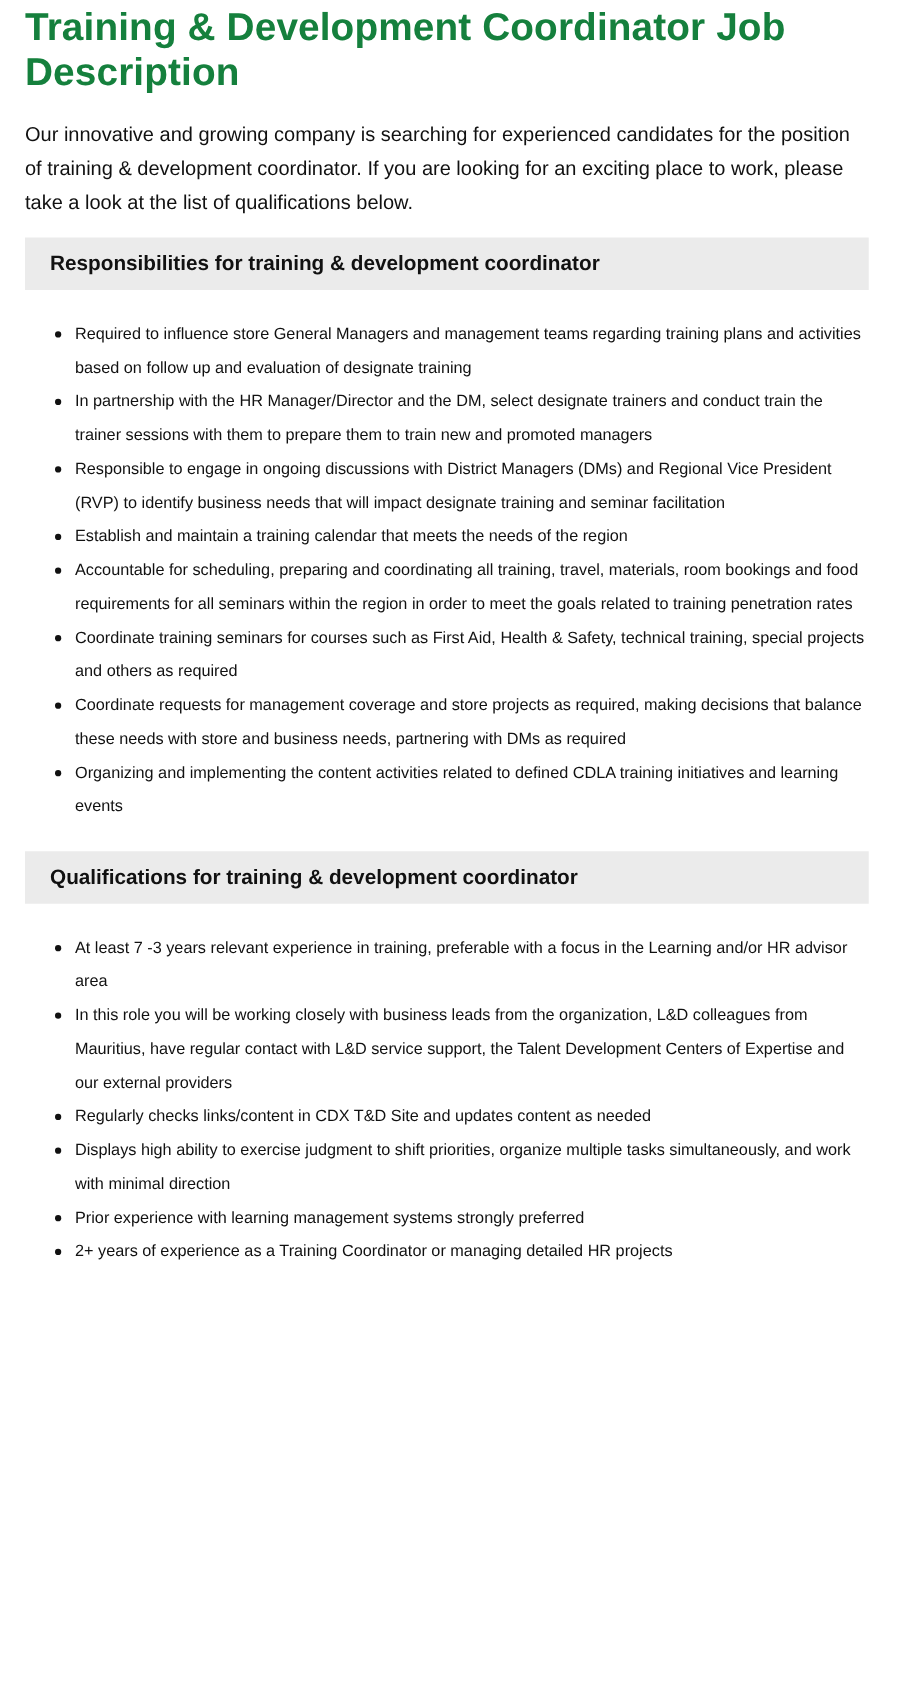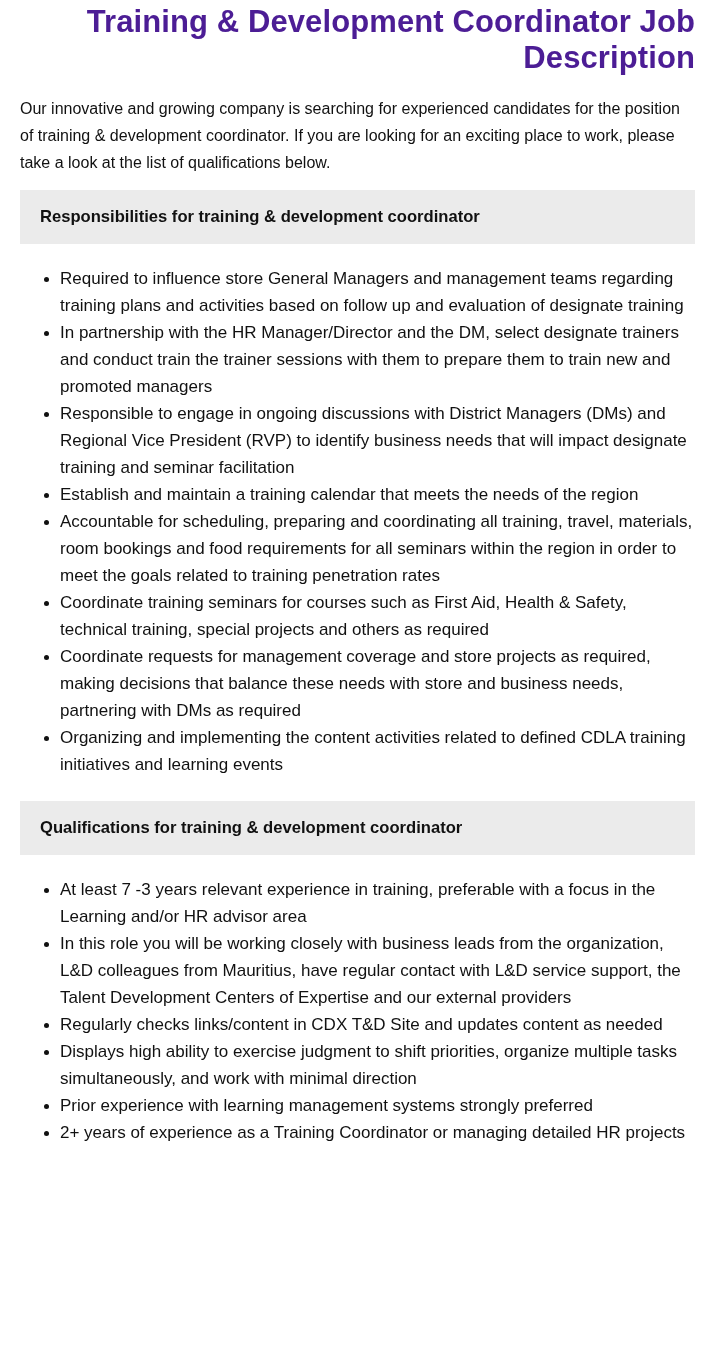--- a/index.html
+++ b/index.html
@@ -13,52 +13,52 @@
       overflow: hidden;
       font-family: "Liberation Sans", "DejaVu Sans", sans-serif;
       color: #111111;
     }
     .page {
       padding: 0 25px 0 20px;
     }
     h1.title {
       margin: 0;
       padding-top: 4px;
-      text-align: right;
+      text-align: left;
       font-size: 31px;
       line-height: 36px;
       font-weight: 700;
       letter-spacing: 0.1px;
-      color: #4c1d95;
+      color: #15803d;
     }
     p.intro {
       margin: 19px 0 0 0;
       font-size: 16px;
       line-height: 27px;
       color: #111111;
     }
     .section-header {
       margin-top: 14px;
       background: #ebebeb;
-      height: 54px;
+      height: 42px;
       display: flex;
       align-items: center;
       padding-left: 20px;
       font-size: 16.6px;
       font-weight: 700;
       color: #111111;
     }
     ul.items {
       margin: 21px 0 0 0;
       padding: 0 0 0 40px;
       list-style: none;
     }
     ul.items li {
       position: relative;
-      font-size: 17px;
+      font-size: 13px;
       line-height: 27px;
       color: #111111;
     }
     ul.items li .bullet {
       position: absolute;
       left: -16px;
       top: 12px;
       width: 5px;
       height: 5px;
       border-radius: 50%;

